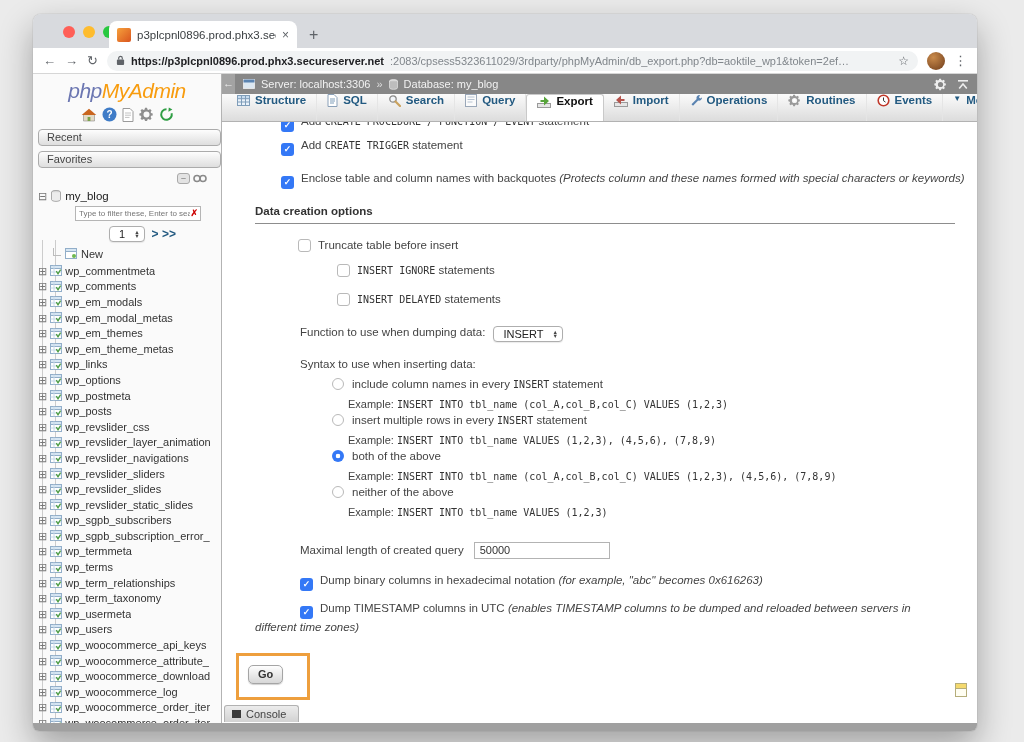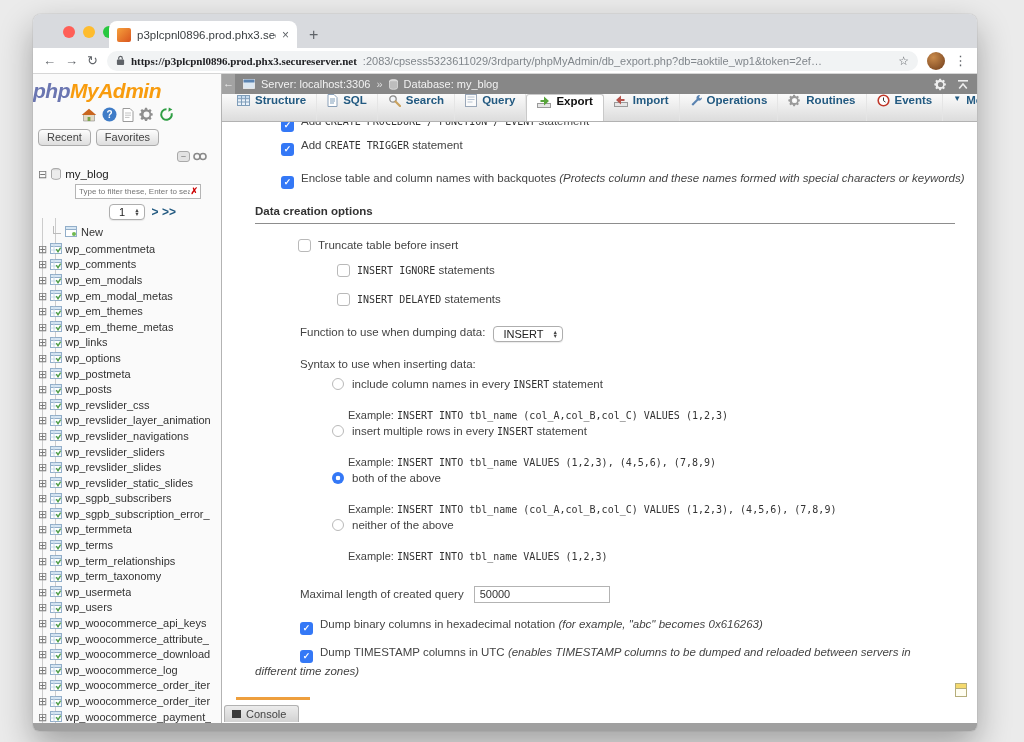--- a/index.html
+++ b/index.html
@@ -13,33 +13,33 @@
   .l-close{background:#ff5f57;} .l-min{background:#febc2e;} .l-zoom{background:#28c840;}
   .btab{position:absolute;left:76px;bottom:0;width:188px;height:27px;background:#fff;border-radius:8px 8px 0 0;
     display:flex;align-items:center;padding:0 8px;font-size:11.5px;color:#3c4043;box-sizing:border-box;}
   .btab .title{flex:1;white-space:nowrap;overflow:hidden;margin:0 6px 0 6px;}
   .btab .x{color:#5f6368;font-size:12px;}
   .favicon{width:14px;height:14px;border-radius:2px;background:linear-gradient(135deg,#f6a13c,#d9541e);flex:0 0 auto;}
   .newtab{position:absolute;left:276px;bottom:4px;font-size:16px;color:#5f6368;}
   .chrome-url{height:26px;background:#fff;display:flex;align-items:center;padding:0 10px;gap:9px;border-bottom:1px solid #d6d6d6;box-sizing:border-box;}
   .navic{font-size:13px;color:#5f6368;}
   .omnibox{flex:1;height:20px;background:#f1f3f4;border-radius:10px;display:flex;align-items:center;padding:0 9px;gap:6px;font-size:11px;overflow:hidden;}
-  .url-dom{color:#202124;font-weight:bold;white-space:nowrap;font-family:Liberation Serif, serif;}
+  .url-dom{color:#202124;font-weight:bold;white-space:nowrap;}
   .url-path{color:#80868b;white-space:nowrap;overflow:hidden;flex:1;}
   .star{color:#5f6368;font-size:12px;}
   .avatar{width:18px;height:18px;border-radius:50%;background:radial-gradient(circle at 35% 30%,#c98a4b,#6e3c1a);}
   .dots{color:#5f6368;font-size:13px;letter-spacing:0;}
   
   .app{display:flex;height:649px;}
   
   .sidebar{width:189px;background:#fafafa;border-right:1px solid #b3b3b3;font-size:11px;color:#333;position:relative;overflow:hidden;box-sizing:border-box;}
-  .logo{margin-top:5px;font-size:21px;font-weight:bold;font-style:italic;letter-spacing:-.5px;}
+  .logo{text-align:center;margin-top:5px;font-size:21px;font-weight:normal;font-style:italic;letter-spacing:-.5px;}
   .logo .p1{color:#6b76b1;} .logo .p2{color:#f89c0e;}
   .hicons{display:flex;justify-content:center;gap:5px;margin-top:3px;align-items:center;height:17px;}
-  .navbtns{display:flex;gap:5px;margin:6px 0 0 5px;}
+  .navbtns{display:flex;gap:5px;margin:6px 0 0 5px;flex-direction:column;}
   .navbtn{background:linear-gradient(#fdfdfd,#dedede);border:1px solid #ababab;border-radius:4px;padding:1px 8px 2px;font-size:11px;color:#444;}
   .ctl-row{text-align:right;padding-right:14px;margin-top:5px;height:13px;}
   .mini-ic{display:inline-block;background:#e3e3e3;border:1px solid #a9a9a9;border-radius:3px;font-size:8px;line-height:8px;width:11px;height:9px;text-align:center;color:#555;vertical-align:top;}
   .dbrow{display:flex;align-items:center;gap:4px;padding-left:5px;margin-top:4px;font-size:11.5px;color:#222;}
   .exp{color:#777;font-size:11px;line-height:10px;}
   .filter-wrap{position:relative;margin:4px 0 0 42px;width:126px;}
   .filter-wrap input{width:100%;height:15px;border:1px solid #b5b5b5;font-size:8px;padding:0 10px 0 3px;box-sizing:border-box;color:#555;font-family:"Liberation Sans",sans-serif;}
   .filter-x{position:absolute;right:3px;top:2px;color:#c00;font-weight:bold;font-size:9px;}
   .pager{display:flex;align-items:center;gap:7px;margin:5px 0 0 76px;}
   .pager .links{color:#235a81;font-weight:bold;font-size:12px;}
@@ -72,21 +72,21 @@
   .note{font-style:italic;}
   .sec-head{margin:16px 22px 0 33px;padding-bottom:6px;border-bottom:1px solid #8d8d8d;font-weight:bold;color:#333;}
   .r1{margin-top:10px;padding-left:59px;}
   .r2{margin-top:16px;padding-left:59px;}
   .r-tr{margin-top:15px;padding-left:76px;}
   .r-sub{margin-top:16px;padding-left:115px;}
   .r-sub2{margin-top:12px;padding-left:115px;}
   .r-fn{margin-top:20px;padding-left:78px;height:20px;display:flex;align-items:flex-start;gap:8px;}
   .r-sy{margin-top:12px;padding-left:78px;}
   .radio-row{margin-top:8px;padding-left:110px;height:14px;}
-  .radio-row + .example{margin-top:17px;}
+  .radio-row + .example{margin-top:6px;}
   .example{padding-left:126px;height:12px;font-size:11px;}
   .radio-next{margin-top:4px;}
   .r-max{margin-top:22px;padding-left:78px;height:20px;display:flex;align-items:center;gap:10px;}
   .r-bin{margin-top:14px;padding-left:78px;}
   .wrap-row{margin-top:9px;padding-left:33px;margin-right:28px;white-space:normal;line-height:1.55;}
   .wrap-row .cb{margin-left:45px;}
   .select-box{display:inline-flex;align-items:center;border:1px solid #aeaeae;border-radius:4px;background:#fff;padding:1px 4px 1px 9px;font-size:11px;color:#222;box-shadow:0 1px 1px rgba(0,0,0,.08);}
   .stepper{display:inline-flex;flex-direction:column;font-size:5.5px;line-height:4.5px;color:#444;margin-left:9px;}
   .txt-in{width:136px;height:17px;border:1px solid #b3b3b3;font-size:11px;padding:0 5px;color:#333;font-family:"Liberation Sans",sans-serif;box-sizing:border-box;}
   .go-wrap{margin:16px 0 0 14px;display:inline-block;border:3px solid #ee9f3d;padding:9px 24px 13px 9px;background:#fff;}

